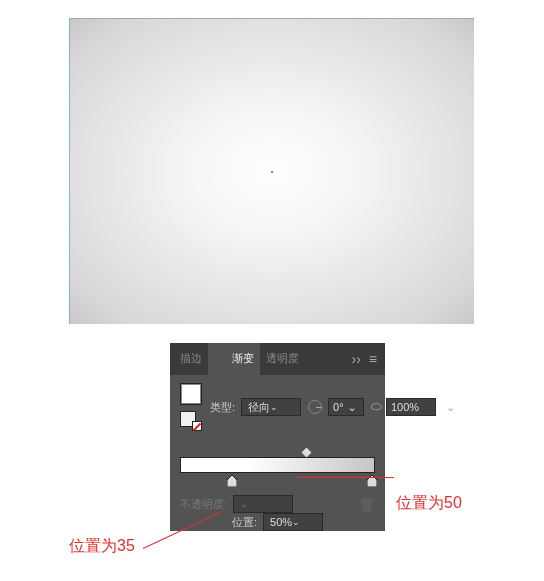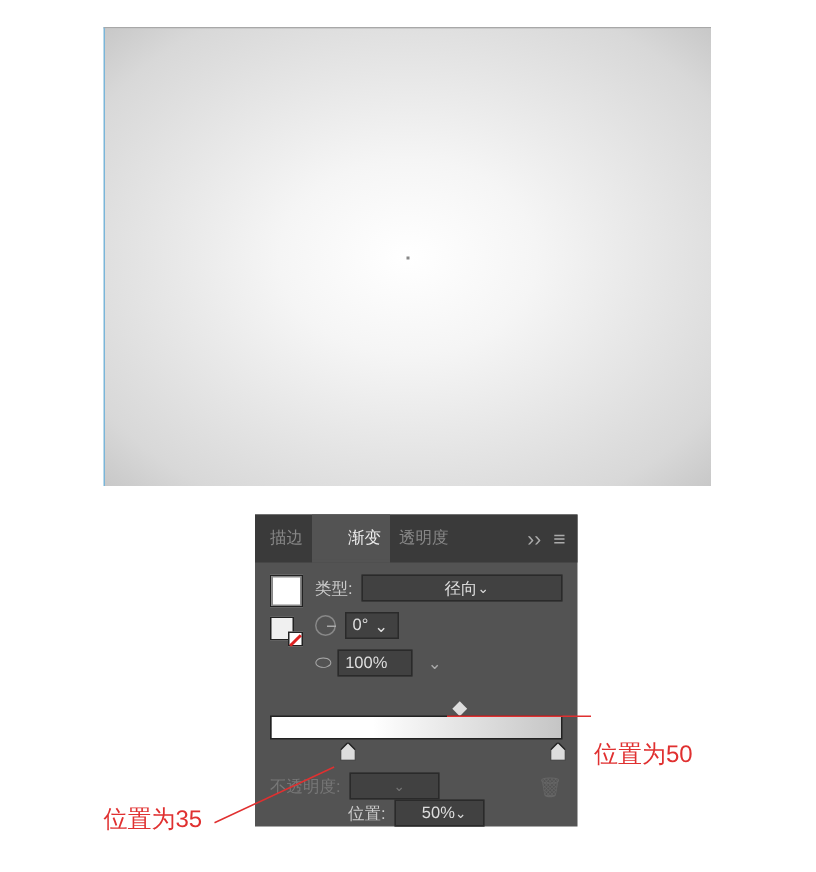--- a/index.html
+++ b/index.html
@@ -62,27 +62,27 @@
       position: absolute; top: 0; left: 0;
     }
     .swatch-none {
       position: absolute; bottom: 0; right: 0; width: 10px; height: 10px;
       background: #fff; border: 1px solid #222;
     }
     .swatch-none::after {
       content: ''; position: absolute; left: -1px; right: -1px; top: 50%;
       height: 2px; background: #d22; transform: rotate(-45deg);
     }
-    .controls { flex: 1; display: flex; flex-direction: column; gap: 7px; }
+    .controls { flex: 1; display: flex; flex-direction: row; gap: 7px; }
     .row { display: flex; align-items: center; gap: 6px; }
     .lbl { color: #ccc; white-space: nowrap; }
     .lbl.dim { color: #777; }
     .sel {
       background: #414141; border: 1px solid #2a2a2a; color: #ddd;
-      height: 18px; display: flex; align-items: center; justify-content: center;
+      height: 18px; display: flex; align-items: center; justify-content: flex-start;
       padding: 0 0 0 6px; min-width: 60px;
     }
     .sel.dim { color: #777; }
     .sel .chev { font-size: 9px; }
     .stroke-toggles { display: flex; gap: 2px; }
     .stroke-toggle { width: 16px; height: 14px; background: #3a3a3a; border: 1px solid #2a2a2a; }
     .angle-input {
       display: flex; align-items: center; background: #414141; border: 1px solid #2a2a2a;
       height: 18px; color: #ddd; padding: 0 2px 0 4px;
     }

